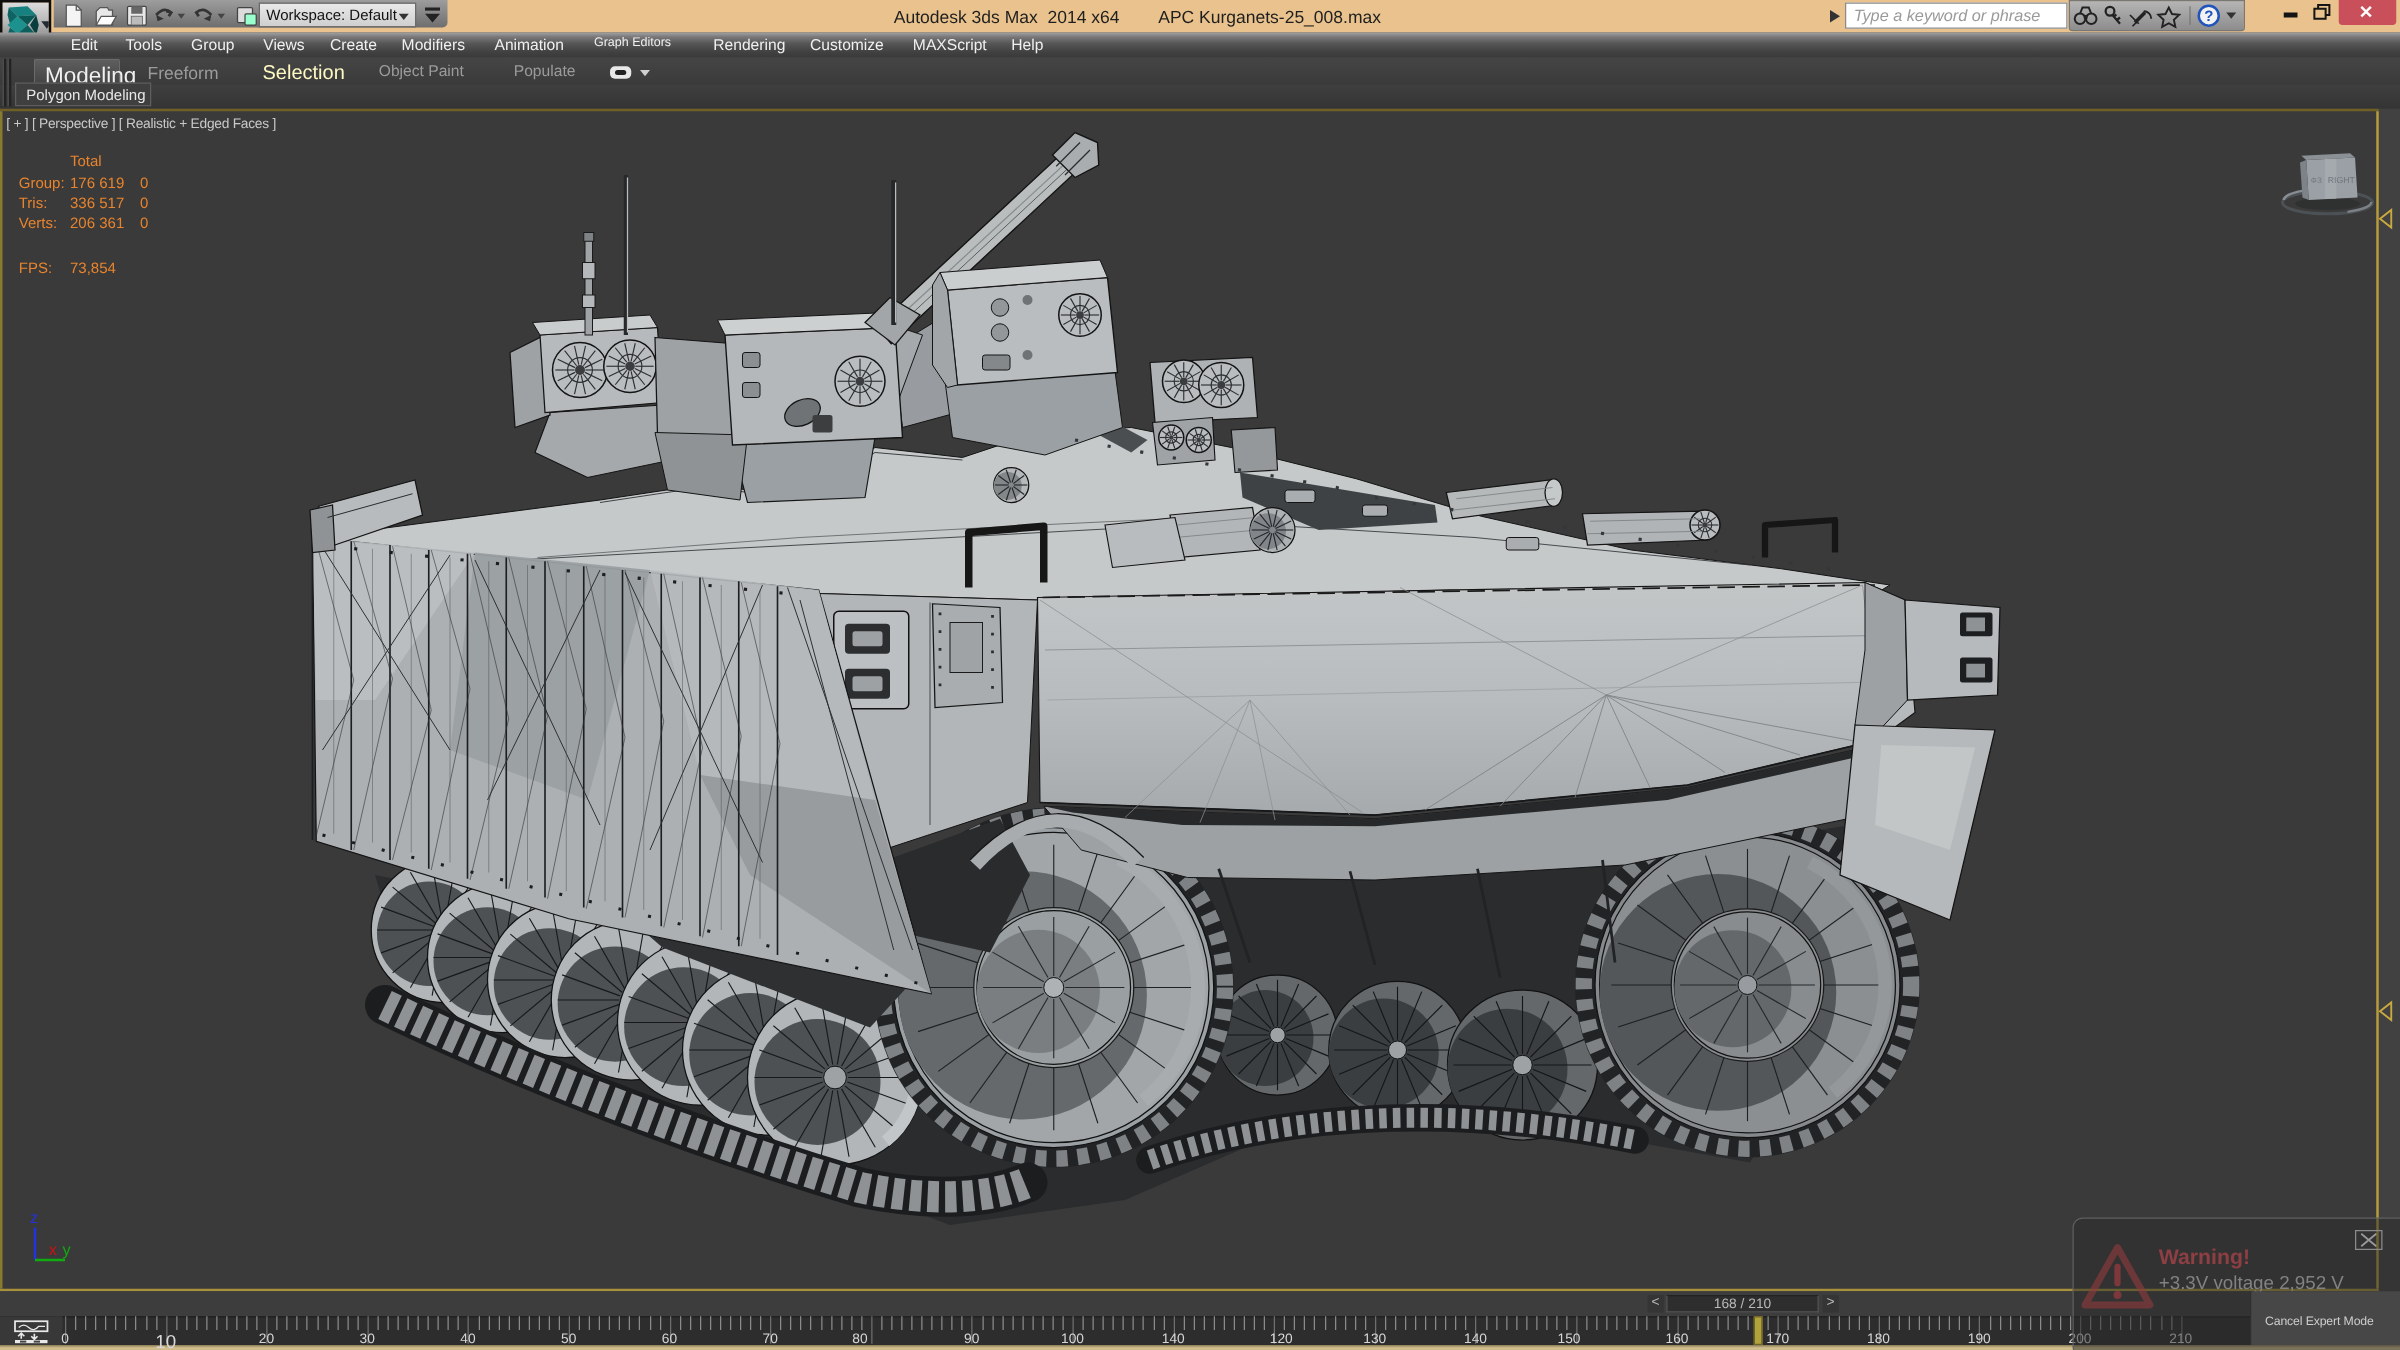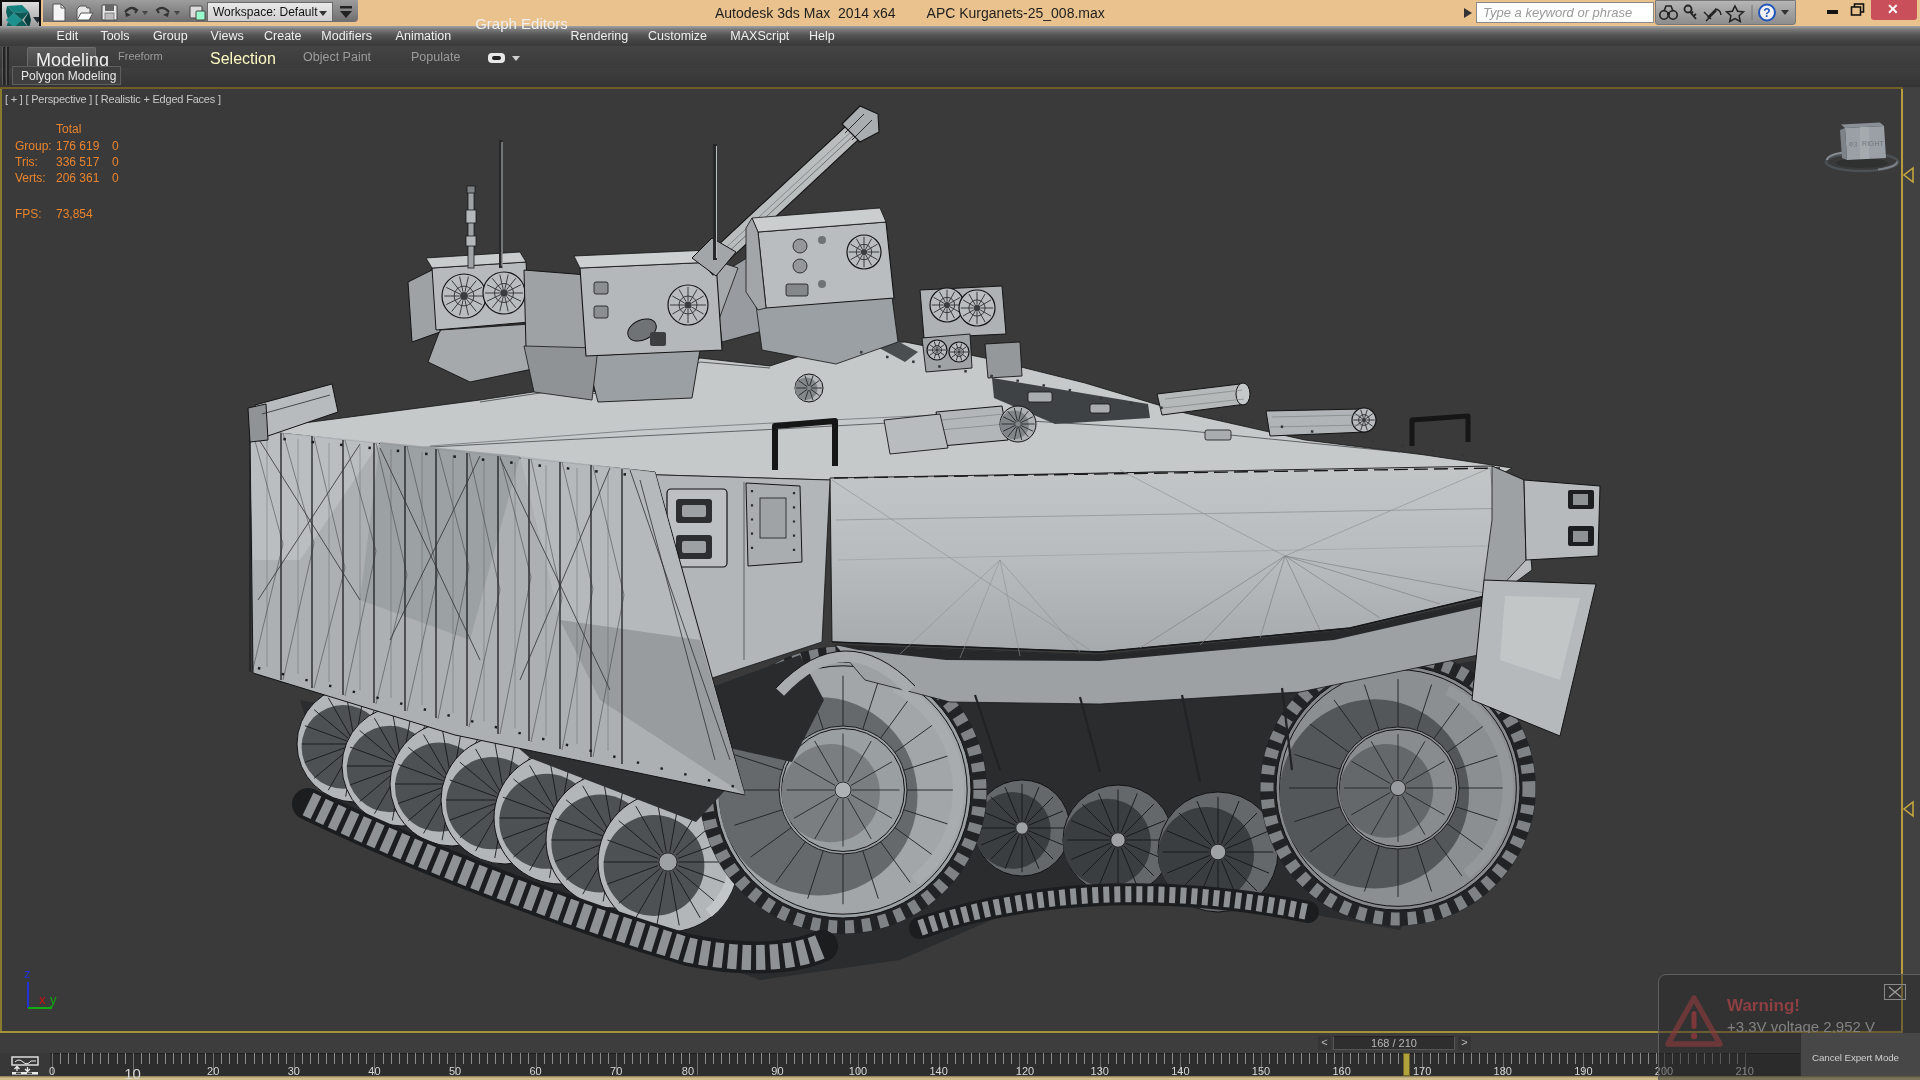--- a/index.html
+++ b/index.html
@@ -97,30 +97,30 @@
 <div class="abs" style="left:1887px;top:1px;font-size:14px;font-weight:bold;color:#fff">✕</div>
 
 <div class="abs" style="left:0;top:26px;width:1920px;height:20px;background:linear-gradient(#a2a2a2,#787878 18%,#555 45%,#404040 80%,#3a3a3a)"></div>
 <div style="position:absolute;left:56.6px;top:29px;font-size:12.5px;color:#f0f0f0">Edit</div>
 <div style="position:absolute;left:100.4px;top:29px;font-size:12.5px;color:#f0f0f0">Tools</div>
 <div style="position:absolute;left:152.9px;top:29px;font-size:12.5px;color:#f0f0f0">Group</div>
 <div style="position:absolute;left:210.6px;top:29px;font-size:12.5px;color:#f0f0f0">Views</div>
 <div style="position:absolute;left:264.0px;top:29px;font-size:12.5px;color:#f0f0f0">Create</div>
 <div style="position:absolute;left:321.3px;top:29px;font-size:12.5px;color:#f0f0f0">Modifiers</div>
 <div style="position:absolute;left:395.6px;top:29px;font-size:12.5px;color:#f0f0f0">Animation</div>
-<div style="position:absolute;left:475.2px;top:15px;font-size:15px;color:#f0f0f0">Graph Editors</div>
+<div style="position:absolute;left:475.2px;top:29px;font-size:10px;color:#f0f0f0">Graph Editors</div>
 <div style="position:absolute;left:570.6px;top:29px;font-size:12.5px;color:#f0f0f0">Rendering</div>
 <div style="position:absolute;left:648.0px;top:29px;font-size:12.5px;color:#f0f0f0">Customize</div>
 <div style="position:absolute;left:730.3px;top:29px;font-size:12.5px;color:#f0f0f0">MAXScript</div>
 <div style="position:absolute;left:809.0px;top:29px;font-size:12.5px;color:#f0f0f0">Help</div>
 
 <div class="abs" style="left:0;top:46px;width:1920px;height:22px;background:linear-gradient(#454545,#3a3a3a)"></div>
 <div class="abs" style="left:27px;top:47px;width:69px;height:21px;background:linear-gradient(#5e5e5e,#434343);border:1px solid #6b6b6b;border-bottom:none;box-sizing:border-box;border-radius:2px 2px 0 0"></div>
 <div class="abs" style="left:36px;top:50px;font-size:18px;color:#f0f0f0">Modeling</div>
-<div style="position:absolute;left:118px;top:50px;font-size:11px;color:#9b9b9b">Freeform</div>
+<div style="position:absolute;left:118px;top:50px;font-size:14px;color:#9b9b9b">Freeform</div>
 <div style="position:absolute;left:210px;top:50px;font-size:16px;color:#fef9c3">Selection</div>
 <div style="position:absolute;left:303px;top:50px;font-size:12.5px;color:#9b9b9b">Object Paint</div>
 <div style="position:absolute;left:411px;top:50px;font-size:12.5px;color:#9b9b9b">Populate</div>
 <svg class="abs" style="left:488px;top:52px" width="34" height="12">
     <rect x="0" y="1" width="17" height="10" rx="4" fill="#e8e8e8"></rect>
     <rect x="4" y="4" width="9" height="4" rx="2" fill="#222"></rect>
     <polygon points="24,4 32,4 28,9" fill="#cfcfcf"></polygon>
   </svg>
 
 <div class="abs" style="left:0;top:68px;width:1920px;height:19px;background:linear-gradient(#3f3f3f,#343434)"></div>
@@ -1058,21 +1058,21 @@
 <div style="position:absolute;left:440.0px;top:1065px;width:30px;text-align:center;font-size:11px;color:#d6d6d6">50</div>
 <div style="position:absolute;left:520.6px;top:1065px;width:30px;text-align:center;font-size:11px;color:#d6d6d6">60</div>
 <div style="position:absolute;left:601.2px;top:1065px;width:30px;text-align:center;font-size:11px;color:#d6d6d6">70</div>
 <div style="position:absolute;left:681.8px;top:1065px;width:30px;text-align:left;font-size:11px;color:#d6d6d6">80</div>
 <div style="position:absolute;left:762.4px;top:1065px;width:30px;text-align:center;font-size:11px;color:#d6d6d6">90</div>
 <div style="position:absolute;left:843.0px;top:1065px;width:30px;text-align:center;font-size:11px;color:#d6d6d6">100</div>
 <div style="position:absolute;left:923.6px;top:1065px;width:30px;text-align:center;font-size:11px;color:#d6d6d6">140</div>
 <div style="position:absolute;left:1004.2px;top:1065px;width:30px;text-align:right;font-size:11px;color:#d6d6d6">120</div>
 <div style="position:absolute;left:1084.8px;top:1065px;width:30px;text-align:center;font-size:11px;color:#d6d6d6">130</div>
 <div style="position:absolute;left:1165.4px;top:1065px;width:30px;text-align:center;font-size:11px;color:#d6d6d6">140</div>
-<div style="position:absolute;left:1246.0px;top:1065px;width:30px;text-align:center;font-size:11px;color:#d6d6d6">150</div>
+<div style="position:absolute;left:1246.0px;top:1065px;width:30px;text-align:left;font-size:11px;color:#d6d6d6">150</div>
 <div style="position:absolute;left:1326.6px;top:1065px;width:30px;text-align:center;font-size:11px;color:#d6d6d6">160</div>
 <div style="position:absolute;left:1407.2px;top:1065px;width:30px;text-align:center;font-size:11px;color:#d6d6d6">170</div>
 <div style="position:absolute;left:1487.8px;top:1065px;width:30px;text-align:center;font-size:11px;color:#d6d6d6">180</div>
 <div style="position:absolute;left:1568.4px;top:1065px;width:30px;text-align:center;font-size:11px;color:#d6d6d6">190</div>
 <div style="position:absolute;left:1649.0px;top:1065px;width:30px;text-align:center;font-size:11px;color:#d6d6d6">200</div>
 <div style="position:absolute;left:1729.6px;top:1065px;width:30px;text-align:center;font-size:11px;color:#d6d6d6">210</div>
 
 <div class="abs" style="left:1403px;top:1053px;width:7px;height:23px;background:#b2a23b;border:1px solid #6e6327;box-sizing:border-box"></div>
 
 <div class="abs" style="left:1318px;top:1036px;width:13px;height:14px;background:#353535;color:#bbb;font-size:11px;text-align:center;line-height:13px">&lt;</div>

